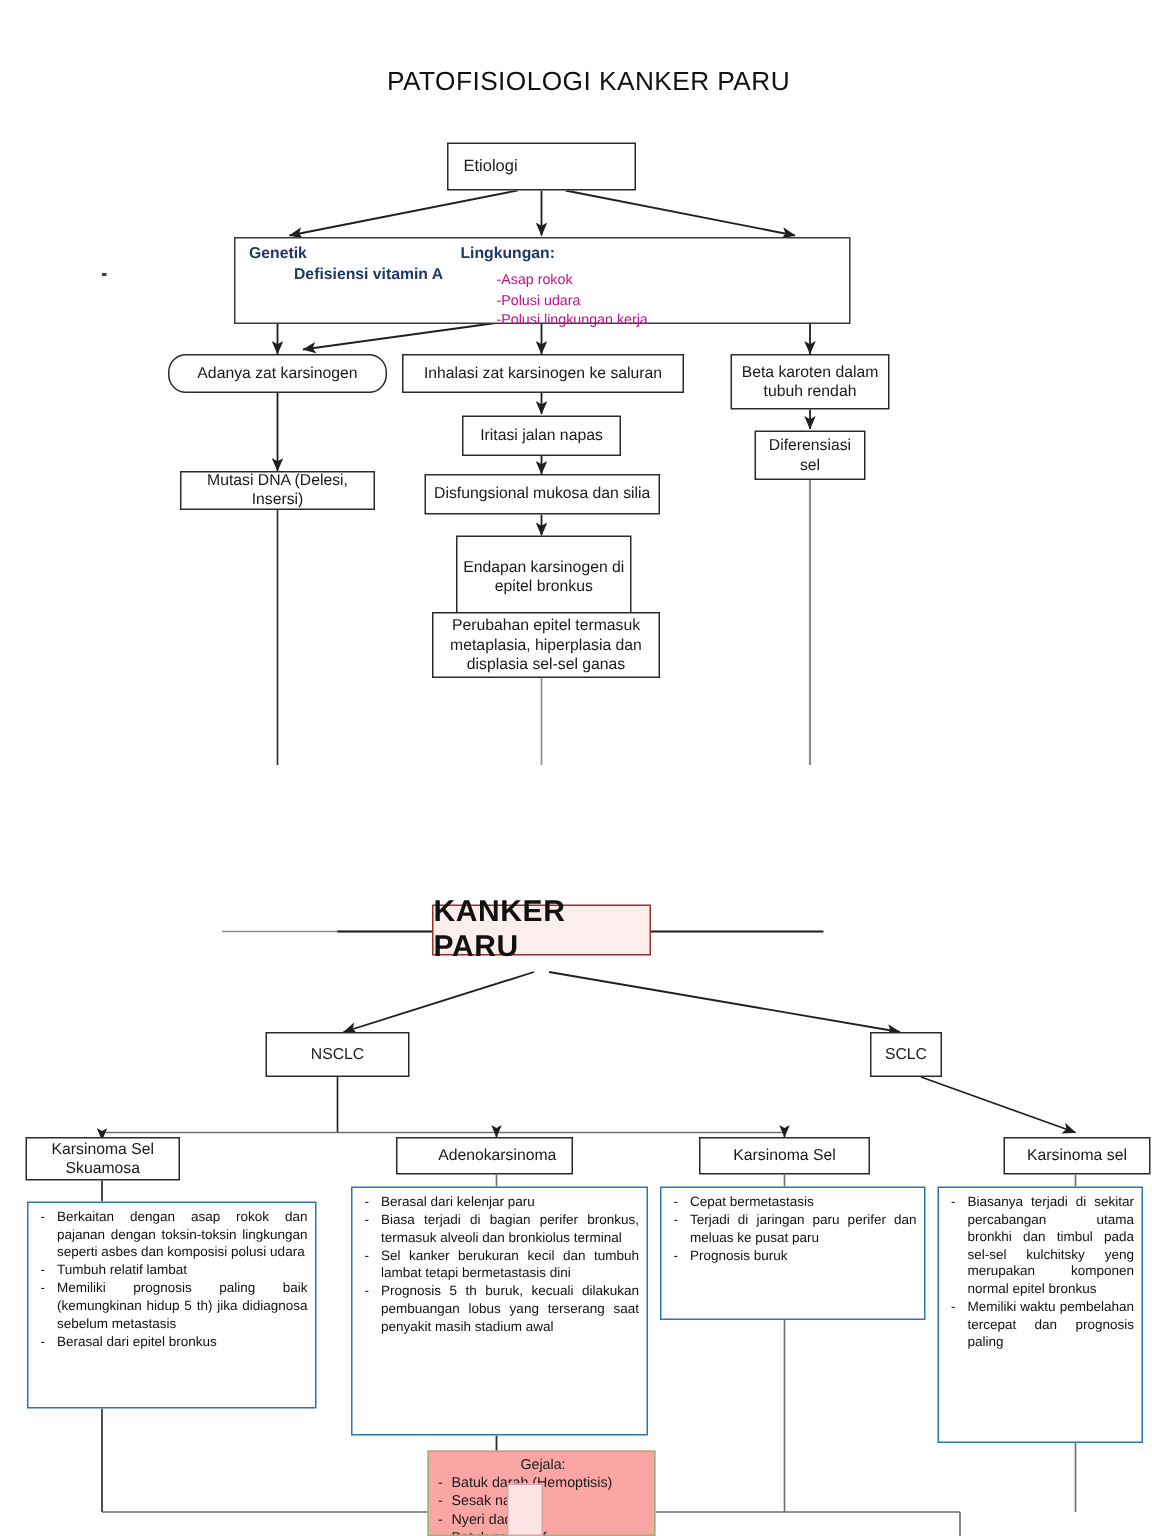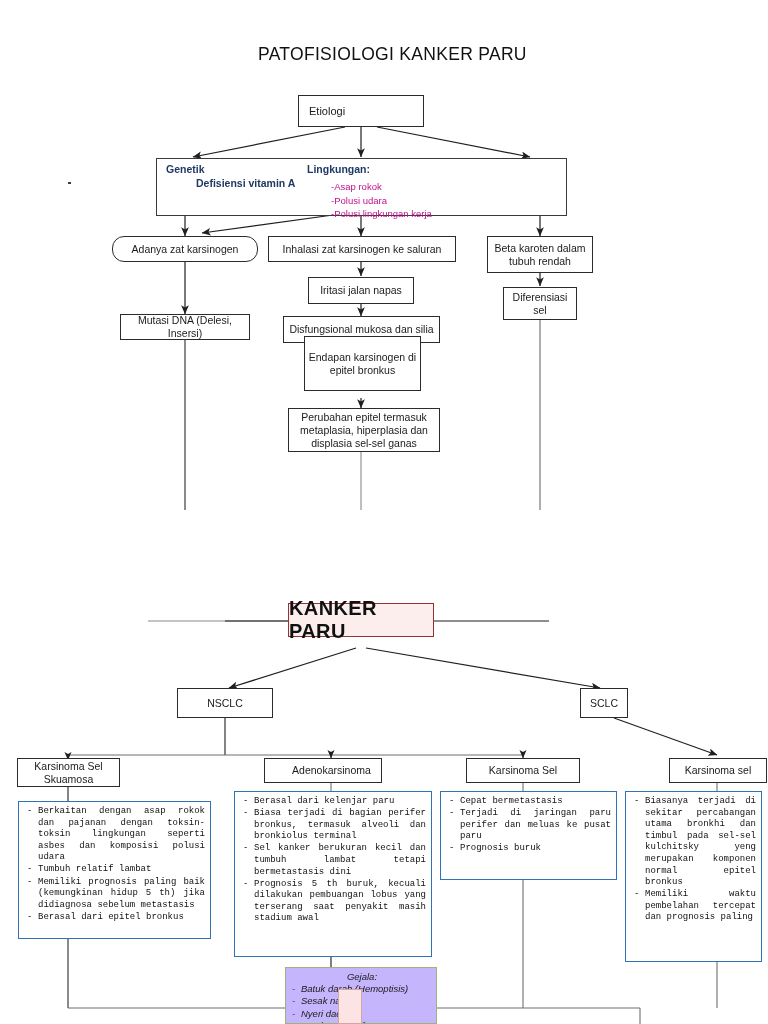--- a/index.html
+++ b/index.html
@@ -112,36 +112,34 @@
     list-style: none;
   }
   .desc-box li {
     font-size: 9px;
     line-height: 11.6px;
     color: #111111;
     text-align: justify;
     padding-left: 14px;
     position: relative;
     margin-bottom: 0.5px;
-    font-family: Liberation Mono, monospace;
   }
   .desc-box li::before {
     content: "-";
     position: absolute;
     left: 3px;
     top: 0;
   }
   .gejala-box {
     position: absolute;
     box-sizing: border-box;
-    background: #c4b5fd;
+    background: #fca5a5;
     border: 1px solid #9cb37a;
     overflow: hidden;
     padding: 3px 4px 0 6px;
-    font-style: italic;
   }
   .gejala-title {
     text-align: center;
     font-size: 9.5px;
     color: #1a1a1a;
     line-height: 12px;
   }
   .gejala-box ul {
     margin: 0;
     padding: 0;
@@ -256,21 +254,21 @@
   <div class="node" style="left:112px; top:236px; width:146px; height:26px;border-radius:12px;">Adanya zat karsinogen</div>
   <div class="node" style="left:268px; top:236px; width:188px; height:26px;">Inhalasi zat karsinogen ke saluran</div>
   <div class="node" style="left:487px; top:236px; width:106px; height:37px;">Beta karoten dalam tubuh rendah</div>
 
   <div class="node" style="left:308px; top:277px; width:106px; height:27px;">Iritasi jalan napas</div>
   <div class="node" style="left:503px; top:287px; width:74px; height:33px;">Diferensiasi sel</div>
 
   <div class="node" style="left:120px; top:314px; width:130px; height:26px;">Mutasi DNA (Delesi, Insersi)</div>
   <div class="node" style="left:283px; top:316px; width:157px; height:27px;text-align:right;">Disfungsional mukosa dan silia</div>
 
-  <div class="node" style="left:304px; top:336px; width:117px; height:55px;">Endapan karsinogen di epitel bronkus</div>
+  <div class="node" style="left:304px; top:357px; width:117px; height:55px;">Endapan karsinogen di epitel bronkus</div>
   <div class="node" style="left:288px; top:408px; width:152px; height:44px;">Perubahan epitel termasuk metaplasia, hiperplasia dan displasia sel-sel ganas</div>
 
   <div class="kanker-paru" style="left:288px; top:603px; width:146px; height:34px;">KANKER PARU</div>
 
   <div class="node" style="left:177px; top:688px; width:96px; height:30px;">NSCLC</div>
   <div class="node" style="left:580px; top:688px; width:48px; height:30px;">SCLC</div>
 
   <div class="node" style="left:17px; top:758px; width:103px; height:29px;">Karsinoma Sel Skuamosa</div>
   <div class="node" style="left:264px; top:758px; width:118px; height:25px;padding-left:20px;">Adenokarsinoma</div>
   <div class="node" style="left:466px; top:758px; width:114px; height:25px;">Karsinoma Sel</div>

